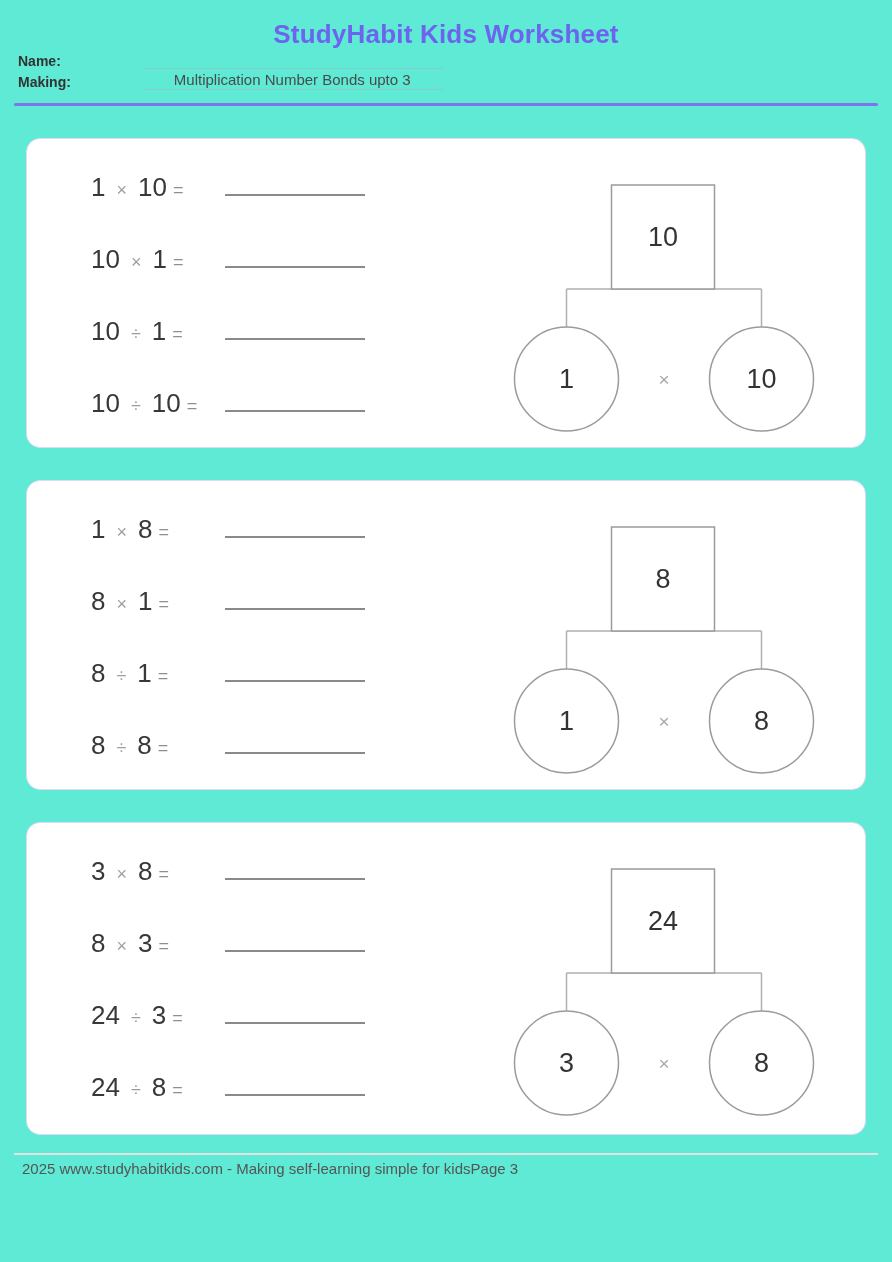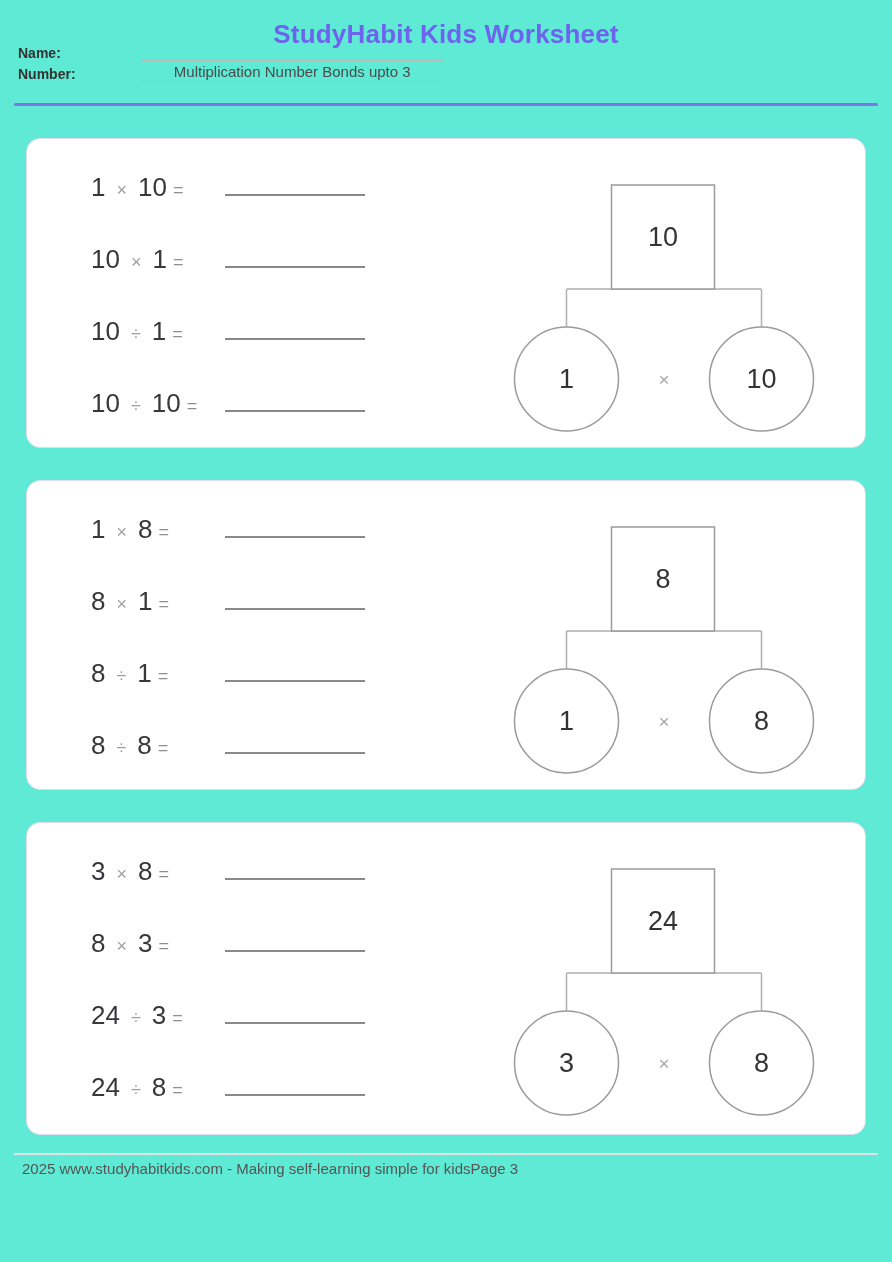--- a/index.html
+++ b/index.html
@@ -6,21 +6,21 @@
   .page {
     position:relative; width:892px; height:1262px; background:#5eead4;
     font-family:"Liberation Sans", sans-serif; overflow:hidden;
   }
   .title {
     position:absolute; top:19px; left:0; width:100%; margin:0;
     text-align:center; font-size:26px; font-weight:bold; color:#6e63ee;
     letter-spacing:0.2px;
   }
   .fields {
-    position:absolute; top:40px; left:18px; width:857px;
+    position:absolute; top:48px; left:18px; width:857px;
     display:grid; grid-template-columns:1fr 1fr; column-gap:34px; row-gap:2px;gap:8px;
   }
   .field-row { display:flex; align-items:flex-end; height:21px; }
   .flabel { font-size:14px; font-weight:bold; color:#333; width:124px; flex:none; }
   .fline { flex:1; border-bottom:1px dotted #b0b0b0; height:18px; position:relative; }
   .chapter-value {
     position:absolute; left:0; right:0; bottom:1px; text-align:center;
     font-size:15px; color:#4b4b4b; white-space:nowrap;
   }
   .header-divider {
@@ -64,21 +64,21 @@
 
   <h1 class="title">StudyHabit Kids Worksheet</h1>
 
   <div class="fields">
     <div>
       <div class="field-row">
         <span class="flabel">Name:</span>
         <span class="fline"></span>
       </div>
       <div class="field-row">
-        <span class="flabel">Number:</span>
+        <span class="flabel">Making:</span>
         <span class="fline">
           <span class="chapter-value">Multiplication Number Bonds upto 3</span>
         </span>
       </div>
     </div>
   </div>
 
   <div class="header-divider"></div>
 
   <section class="card" id="card-0">

